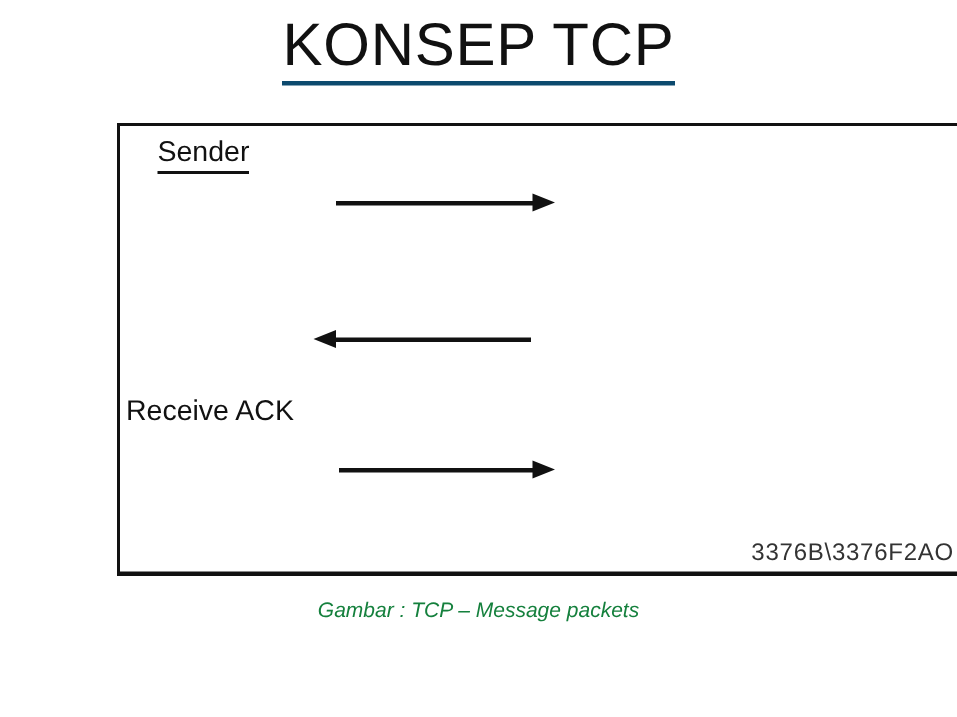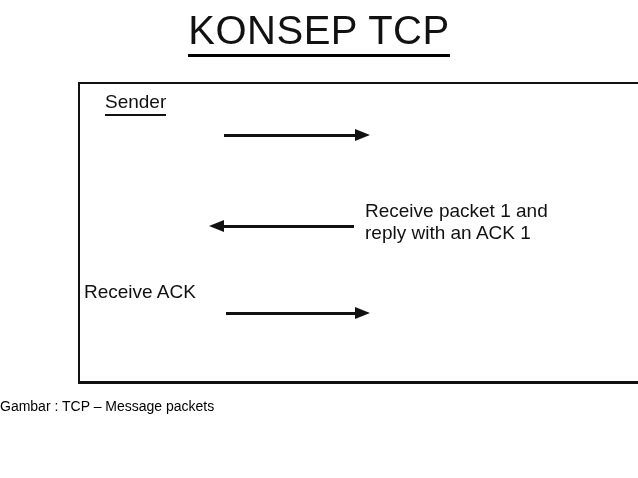--- a/index.html
+++ b/index.html
@@ -19,21 +19,21 @@
     top: 8px;
     left: 0;
     width: 100%;
     text-align: center;
     font-size: 40px;
     font-weight: 400;
     letter-spacing: 0.5px;
   }
   .slide-title .underlined {
     display: inline-block;
-    border-bottom: 3px solid #000000;
+    border-bottom: 3px solid #0c4a6e;
     padding-bottom: 1px;
   }
 
   .diagram-box {
     position: absolute;
     left: 78px;
     top: 82px;
     width: 585px;
     height: 302px;
     background: #ffffff;
@@ -52,21 +52,21 @@
   .receiver-header { left: 318px; top: 7px; }
 
   .label {
     position: absolute;
     font-size: 19px;
     line-height: 22px;
     white-space: nowrap;
   }
   .row1-label { left: 4px;   top: 39px; }
   .row2-label { left: 285px; top: 116px; }
-  .row3-label { left: 4px;   top: 197px; }
+  .row3-label { left: 4px;   top: 180px; }
 
   .watermark {
     position: absolute;
     right: 24px;
     top: 276px;
     font-size: 16px;
     color: #333333;
     letter-spacing: 0.5px;
   }
 
@@ -88,22 +88,24 @@
 
   .arrow-packet1 { left: 144px; top: 50px;  width: 132px; }
   .arrow-ack1    { left: 143px; top: 141px; width: 131px; }
   .arrow-packet2 { left: 146px; top: 228px; width: 130px; }
 
   .caption {
     position: absolute;
     top: 398px;
     left: 0;
     width: 100%;
+    text-align: center;
+    font-style: italic;
     font-size: 14px;
-    color: #000000;
+    color: #15803d;
   }
 </style>
 </head>
 <body>
 
 <h1 class="slide-title">
   <span class="underlined">KONSEP TCP</span>
 </h1>
 
 <div class="diagram-box">
@@ -112,28 +114,25 @@
 
 
   <div class="arrow right arrow-packet1">
     <span class="head"></span>
   </div>
 
   <div class="arrow left arrow-ack1">
     <span class="head"></span>
   </div>
 
-  <div class="label row2-label">
-    <div>Receive packet 1 and</div>
-    <div>reply with an ACK 1</div>
-  </div>
 
   <div class="label row3-label">
     <div>Receive ACK</div>
   </div>
 
   <div class="arrow right arrow-packet2">
     <span class="head"></span>
   </div>
 
+  <div class="watermark">3376B\3376F2AO</div>
 </div>
 
 <div class="caption">Gambar : TCP – Message packets</div>
 
 </body></html>

